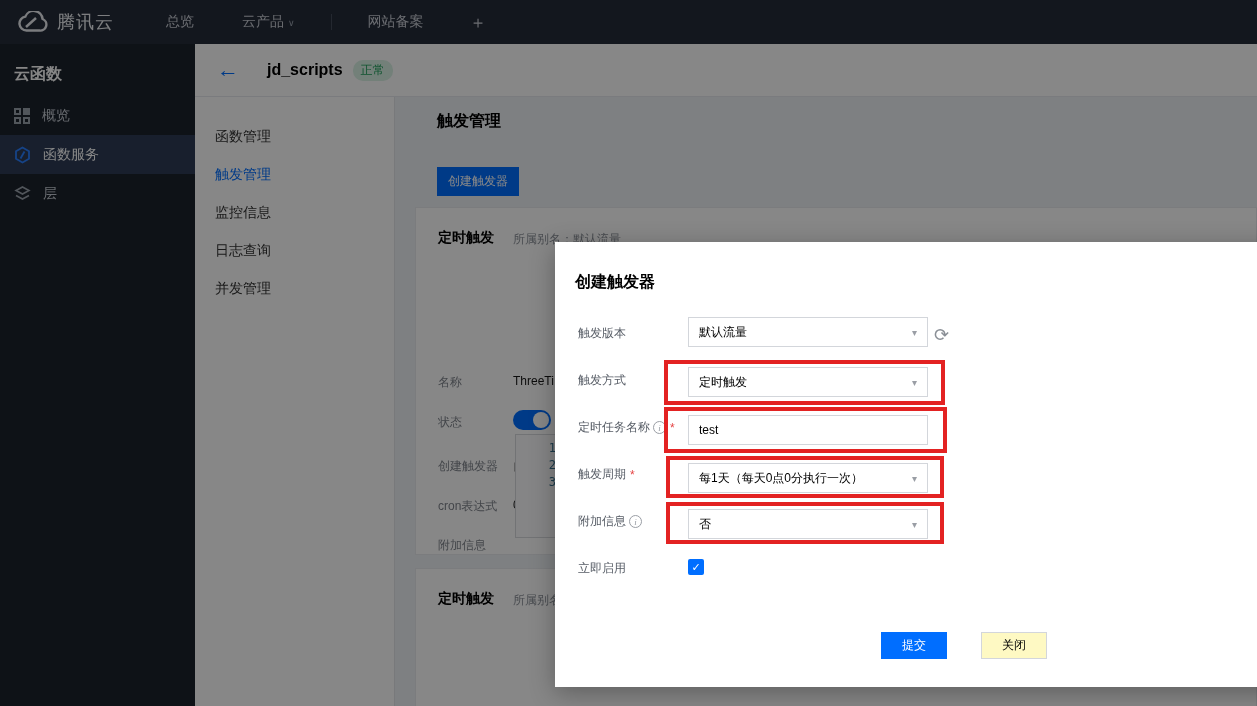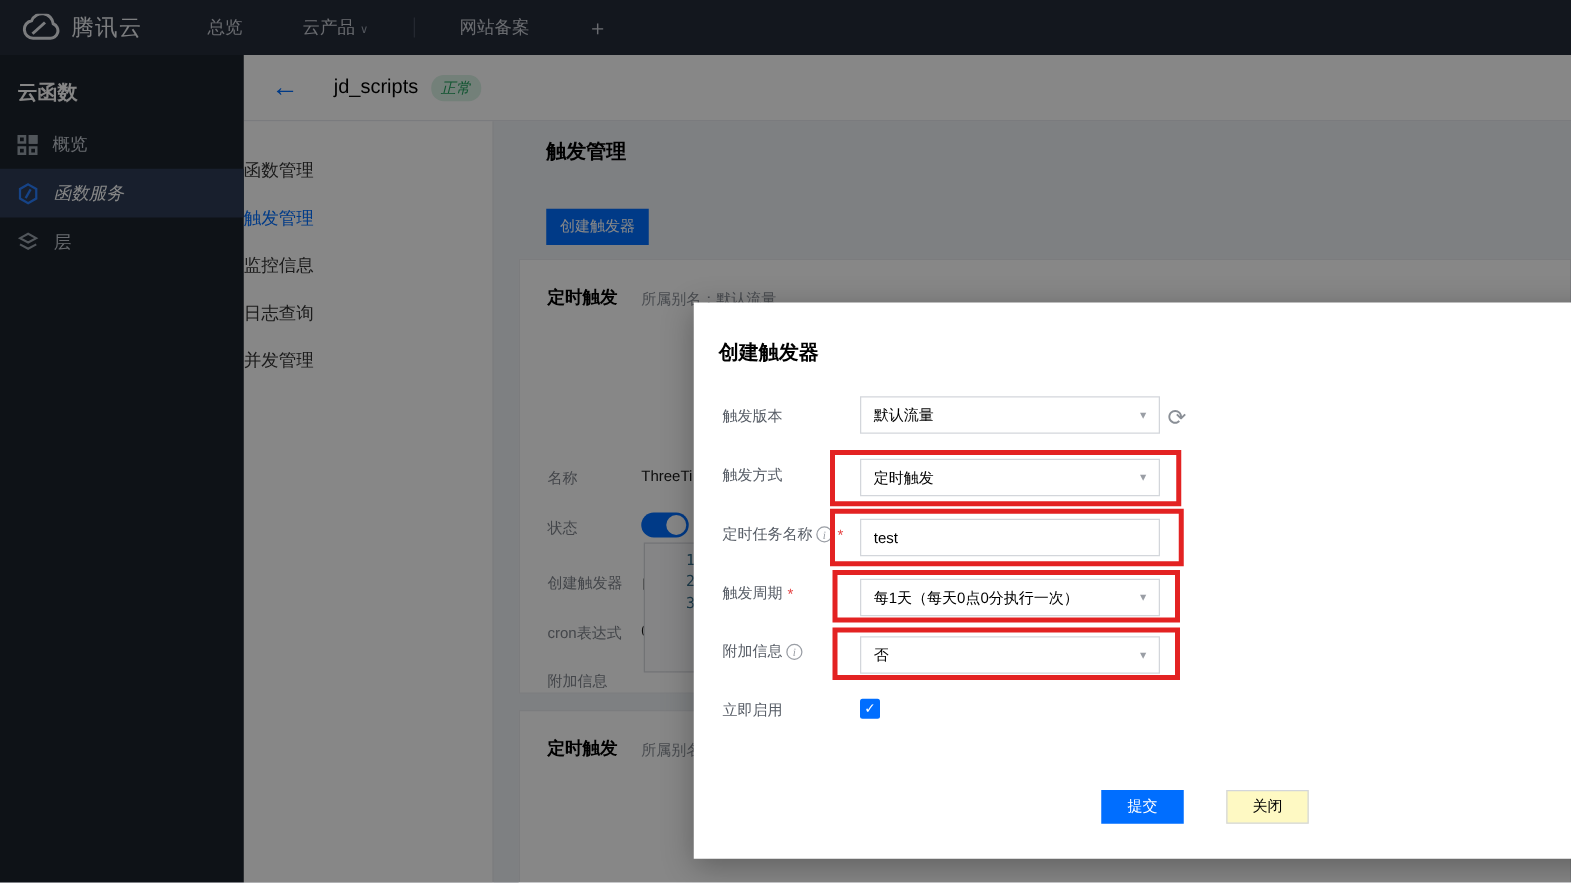--- a/index.html
+++ b/index.html
@@ -20,38 +20,38 @@
   .topnav-links .navitem { padding:0 18px; cursor:pointer; }
   .caret { font-size:9px; color:#9aa2ae; margin-left:4px; }
   .nav-divider { width:1px; height:16px; background:#454d5c; margin:0 6px; }
   .nav-plus { font-size:17px; color:#c8ccd4; padding:0 16px; cursor:pointer; }
 
   
   .sidebar { position:absolute; left:0; top:44px; width:195px; height:662px; background:#1b222c; z-index:2; }
   .sidebar-title { color:#fdfdfd; font-size:16px; font-weight:bold; padding:20px 0 0 14px; height:52px; }
   .side-item { height:39px; display:flex; align-items:center; gap:12px; padding-left:14px;
     color:#c3c9d1; cursor:pointer; font-size:14px; }
-  .side-item.active { background:#2e3c55; color:#ffffff;font-style:italic; }
+  .side-item.active { background:#2e3c55; color:#ffffff; }
   .grid-icon { width:16px; height:16px; display:grid; grid-template-columns:7px 7px; grid-template-rows:7px 7px; gap:2px; }
   .grid-icon span { background:transparent; border:2px solid #9aa2ac; }
   .grid-icon span:nth-child(2) { background:#9aa2ac; }
   .hex-icon svg, .layers-icon svg { display:block; }
 
   
   .subheader { position:absolute; left:195px; top:44px; width:1062px; height:53px;
     background:#ffffff; border-bottom:1px solid #e7e9ee; display:flex; align-items:center; z-index:1; }
   .back-arrow { color:#006eff; font-size:22px; margin-left:22px; cursor:pointer; line-height:1; }
-  .fn-name { font-size:16px; font-weight:normal; color:#000; margin-left:28px; }
+  .fn-name { font-size:16px; font-weight:bold; color:#000; margin-left:28px; }
   .status-pill { margin-left:10px; background:#d9f1e4; color:#21a05c; font-size:12px;
-    padding:2px 8px; border-radius:10px;font-style:italic; }
+    padding:2px 8px; border-radius:10px; }
 
   
   .subsidebar { position:absolute; left:195px; top:97px; width:200px; height:609px;
     background:#ffffff; border-right:1px solid #e2e4e9; z-index:1; }
-  .sub-item { height:38px; line-height:38px; color:#333; font-size:14px; cursor:pointer; }
+  .sub-item { height:38px; line-height:38px; padding-left:20px; color:#333; font-size:14px; cursor:pointer; }
   .sub-item.active { color:#006eff; }
 
   
   .main { position:absolute; left:395px; top:97px; width:862px; height:609px; background:#eff1f5; z-index:1; }
   .main-title { position:absolute; left:42px; top:14px; font-size:16px; font-weight:bold; color:#000; }
   .create-btn { position:absolute; left:42px; top:70px; width:82px; height:29px; background:#006eff;
     color:#fff; border:none; font-size:12px; cursor:pointer; font-family:inherit; }
   .card { position:absolute; background:#ffffff; border:1px solid #e8eaee; }
   .card1 { left:20px; top:110px; width:842px; height:348px; }
   .card2 { left:20px; top:471px; width:842px; height:235px; }

